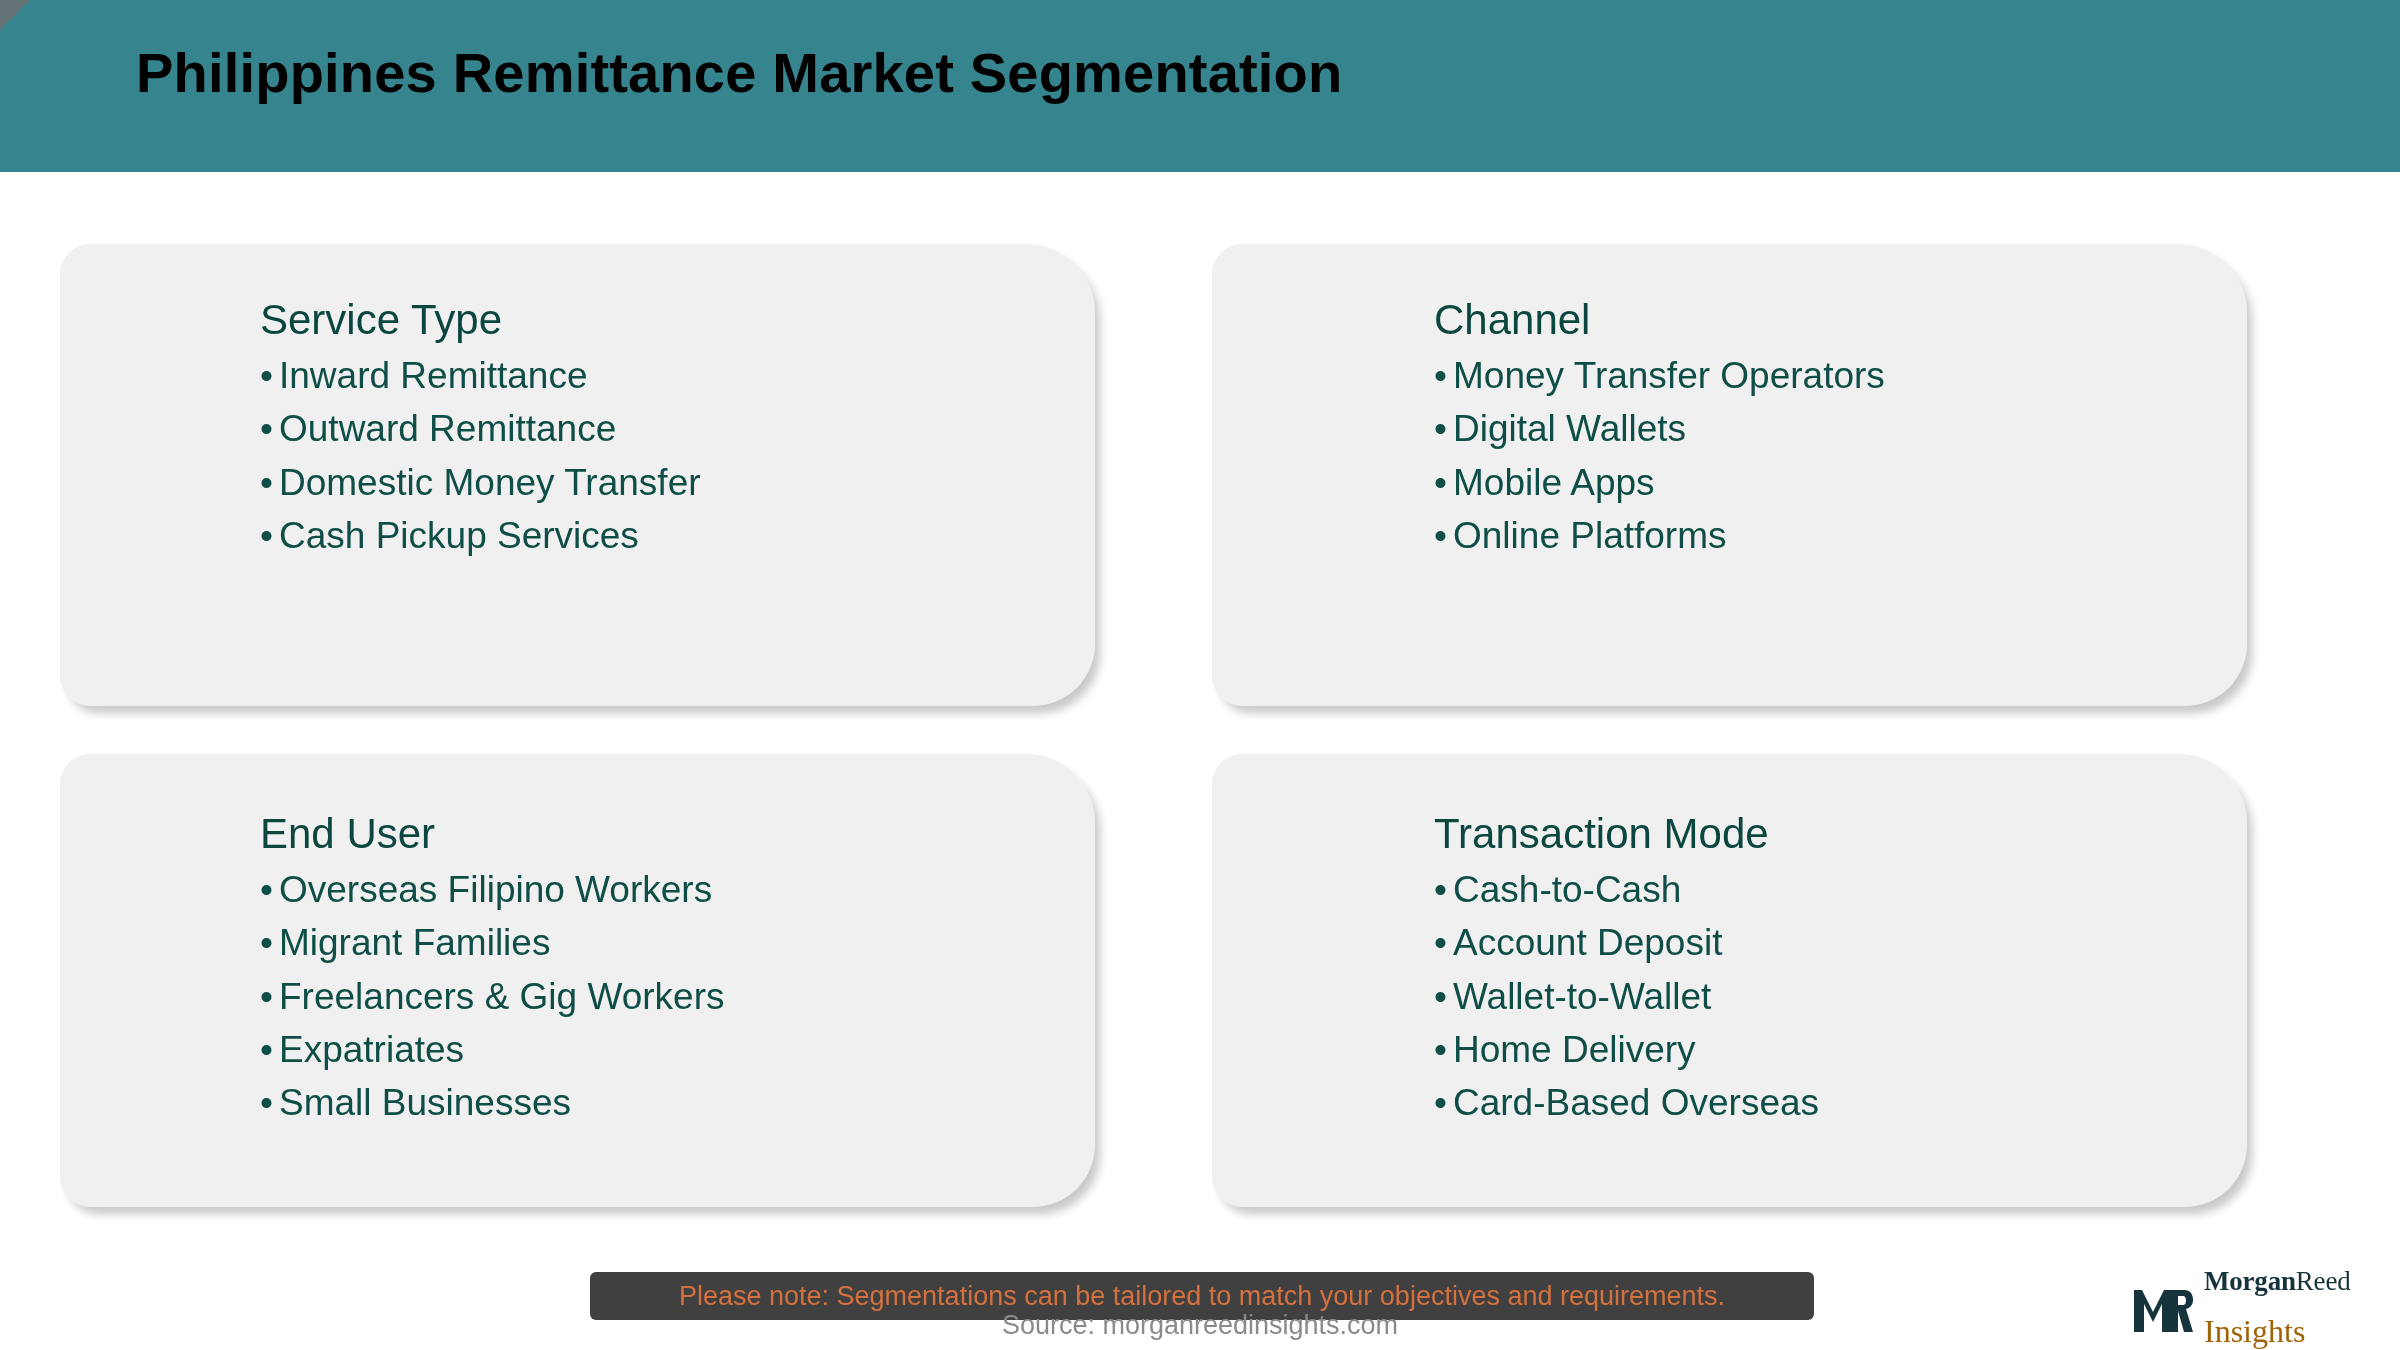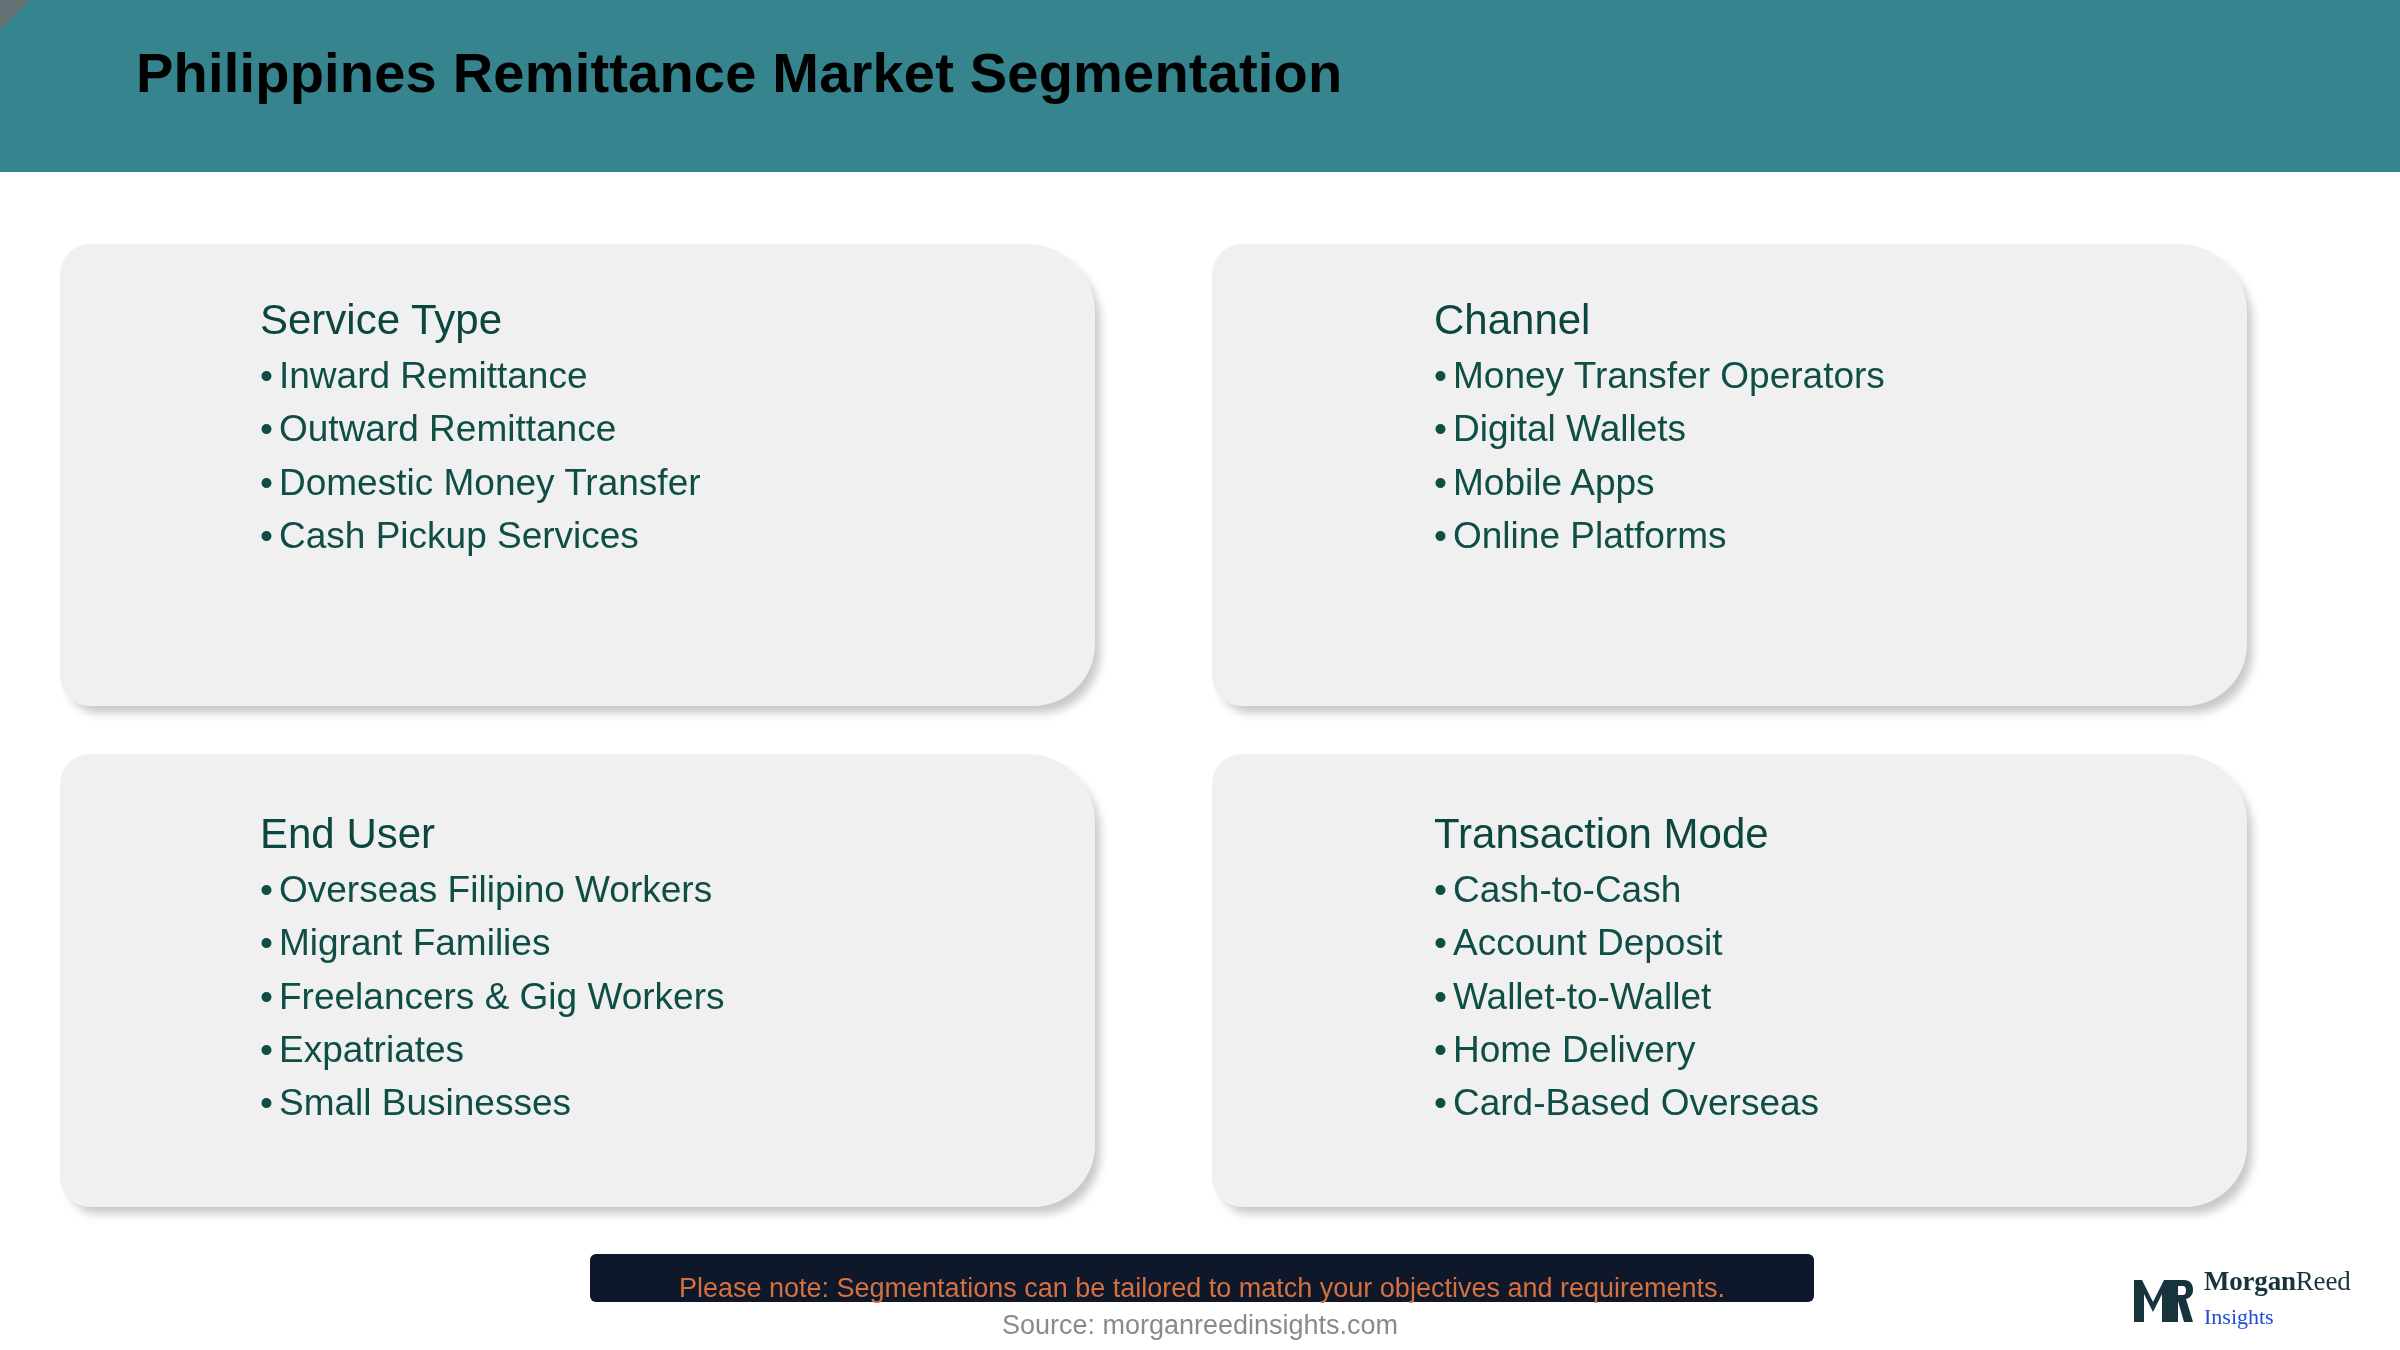--- a/index.html
+++ b/index.html
@@ -113,27 +113,27 @@
   .footer {
     position: absolute;
     left: 0;
     top: 1248px;
     width: 2400px;
     height: 102px;
   }
   .note-box {
     position: absolute;
     left: 590px;
-    top: 6px;
+    top: 24px;
     width: 1224px;
     height: 48px;
-    background: #0f172a;
+    background: #404040;
     border-radius: 6px;
     display: flex;
-    align-items: flex-end;
+    align-items: center;
     justify-content: center;
   }
   .note-text {
     font-size: 27px;
     color: #d4713f;
     white-space: nowrap;
     line-height: 1;
   }
   .source-text {
     position: absolute;
@@ -161,23 +161,23 @@
     font-family: "Liberation Serif", serif;
     font-size: 27px;
     color: #17333c;
     letter-spacing: -0.2px;
     white-space: nowrap;
   }
   .logo-line1 b { font-weight: bold; }
   .logo-line1 span.reed { font-weight: normal; }
   .logo-line2 {
     font-family: "Liberation Serif", serif;
-    font-size: 22px;
-    color: #1d4ed8;
-    margin-top: 11px;
+    font-size: 32px;
+    color: #a16207;
+    margin-top: 20px;
     white-space: nowrap;
   }
 </style>
 </head>
 <body>
 
 <div class="slide">
 
   <div class="header-bar">
     <div class="header-corner-notch"></div>

